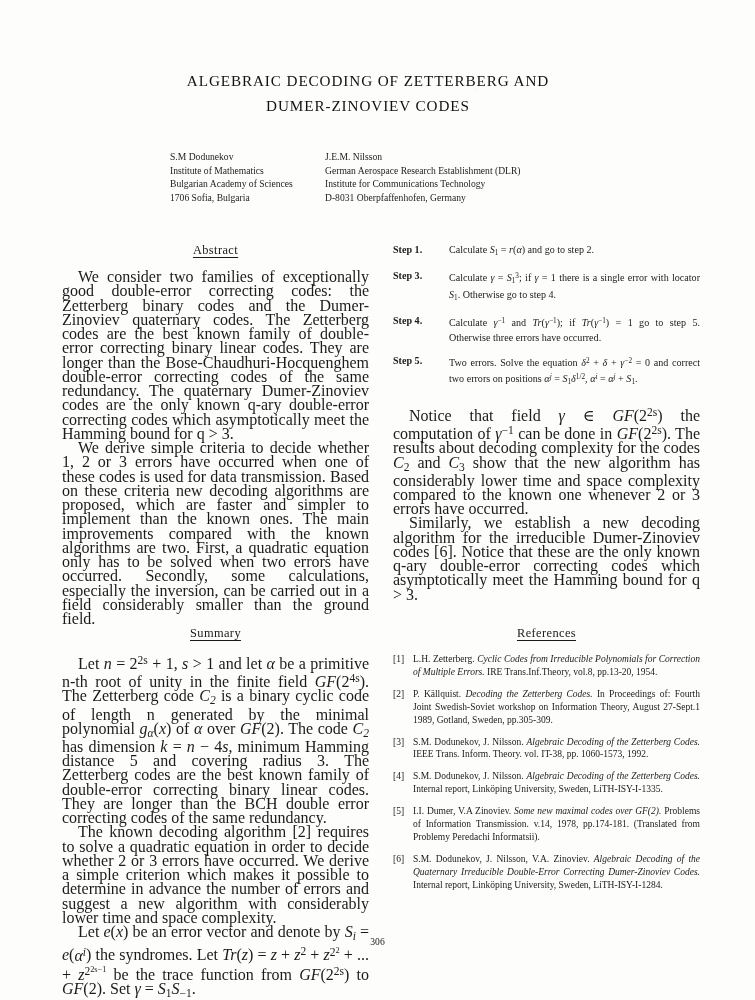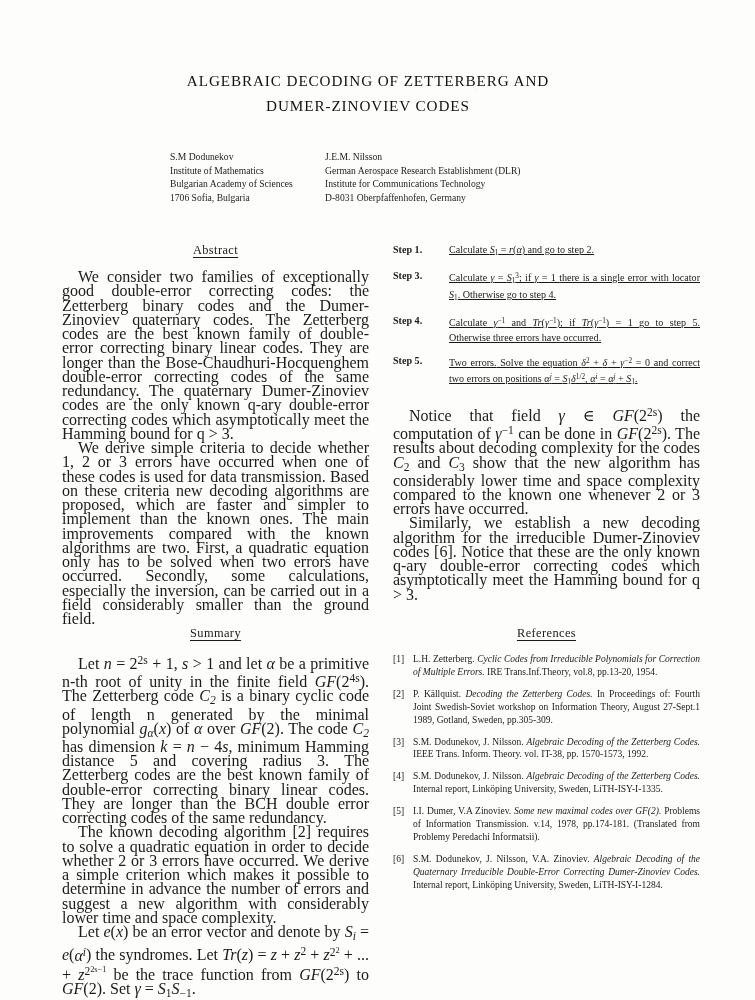--- a/index.html
+++ b/index.html
@@ -123,21 +123,20 @@
     margin-bottom: 9px;
   }
   .step-label {
     width: 56px;
     flex: 0 0 56px;
     font-weight: bold;
   }
   .step-text {
     flex: 1;
     text-align: justify;
-    text-decoration: underline;
   }
 
   .refs { margin-top: 12px; }
   .ref {
     display: flex;
     font-size: 9.5px;
     line-height: 12.9px;
     margin-bottom: 9px;
   }
   .ref-num {
@@ -311,21 +310,21 @@
             <span>P. Källquist.</span>
             <i>Decoding the Zetterberg Codes.</i>
             <span>In Proceedings of: Fourth Joint Swedish-Soviet workshop on Information Theory, August 27-Sept.1 1989, Gotland, Sweden, pp.305-309.</span>
           </div>
         </div>
         <div class="ref">
           <div class="ref-num">[3]</div>
           <div class="ref-text">
             <span>S.M. Dodunekov, J. Nilsson.</span>
             <i>Algebraic Decoding of the Zetterberg Codes.</i>
-            <span>IEEE Trans. Inform. Theory. vol. IT-38, pp. 1570-1573, 1992.</span>
+            <span>IEEE Trans. Inform. Theory. vol. IT-38, pp. 1060-1573, 1992.</span>
           </div>
         </div>
         <div class="ref">
           <div class="ref-num">[4]</div>
           <div class="ref-text">
             <span>S.M. Dodunekov, J. Nilsson.</span>
             <i>Algebraic Decoding of the Zetterberg Codes.</i>
             <span>Internal report, Linköping University, Sweden, LiTH-ISY-I-1335.</span>
           </div>
         </div>
@@ -342,13 +341,14 @@
           <div class="ref-text">
             <span>S.M. Dodunekov, J. Nilsson, V.A. Zinoviev.</span>
             <i>Algebraic Decoding of the Quaternary Irreducible Double-Error Correcting Dumer-Zinoviev Codes.</i>
             <span>Internal report, Linköping University, Sweden, LiTH-ISY-I-1284.</span>
           </div>
         </div>
       </div>
     </div>
   </div>
 
+  <div class="page-number">306</div>
 </div>
 
 </body></html>

